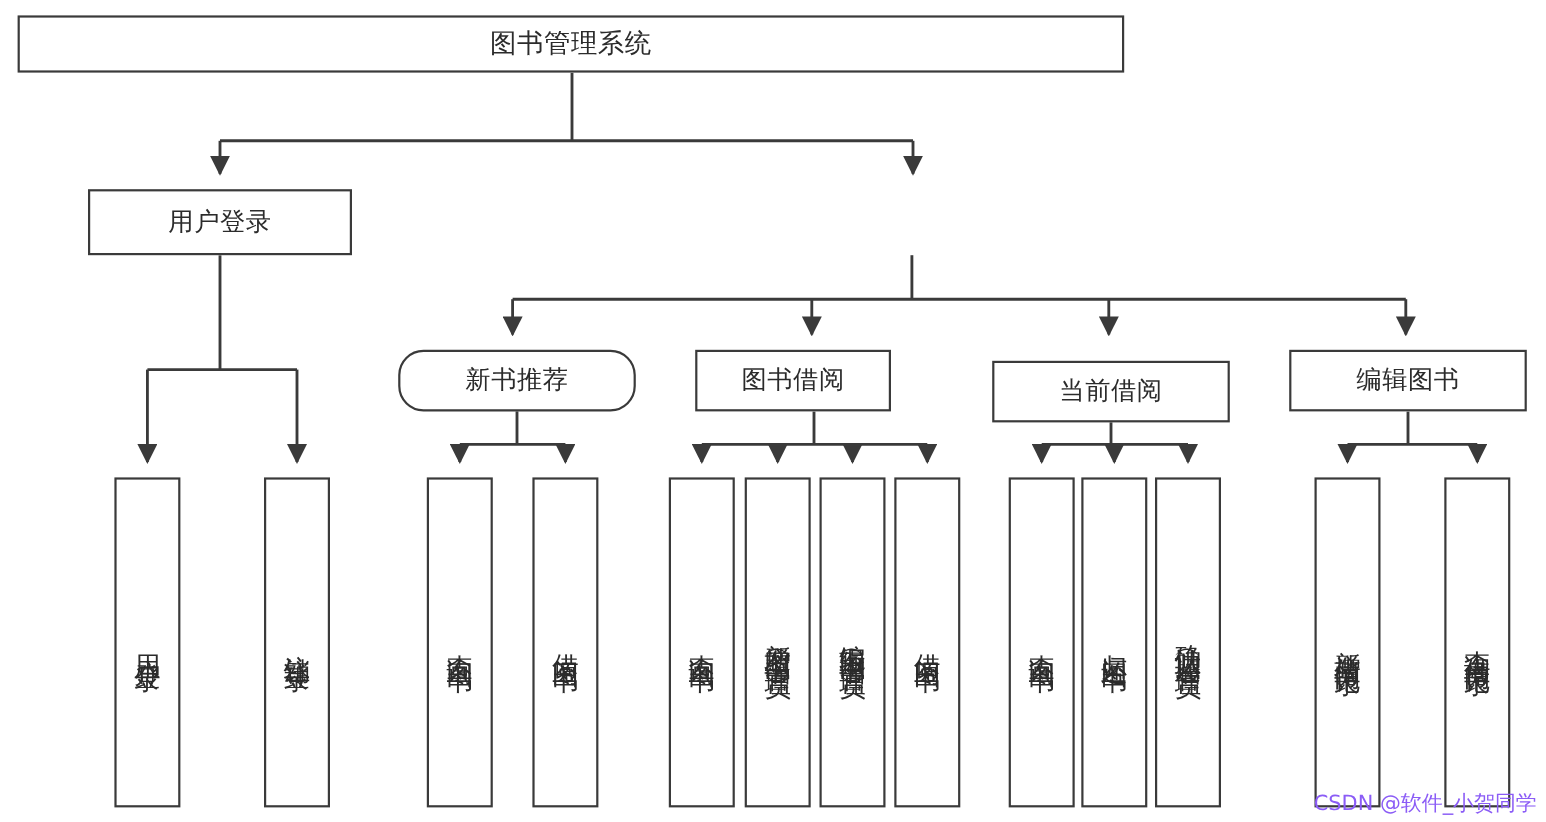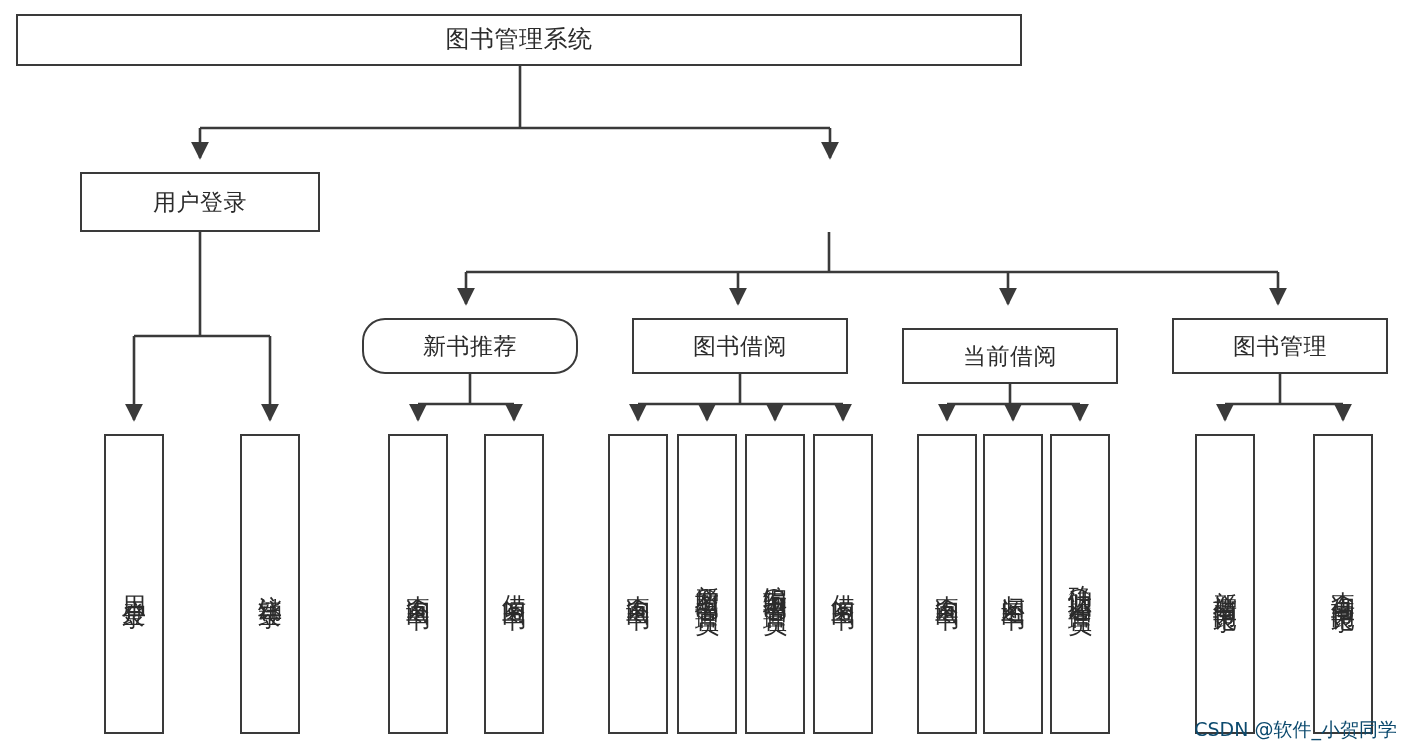--- a/index.html
+++ b/index.html
@@ -62,21 +62,21 @@
     font-size: 24px;
     line-height: 1;
     letter-spacing: 4px;
     white-space: nowrap;
   }
   .watermark {
     position: absolute;
     right: 8px;
     bottom: 4px;
     font-size: 19px;
-    color: #0c4a6e;
+    color: #8b5cf6;
     white-space: nowrap;
     user-select: none;
   }
 </style>
 </head>
 <body>
 
 <div id="canvas">
 
   <svg id="edges" viewBox="0 0 1405 747" xmlns="http://www.w3.org/2000/svg">
@@ -133,28 +133,28 @@
     <span class="lbl">图书管理系统</span>
   </div>
 
   <div class="node h" id="n-l1-0" style="left: 80px; top: 172px; width: 240px; height: 60px;">
     <span class="lbl">用户登录</span>
   </div>
 
   <div class="node h" id="n-l2-0" style="left: 362px; top: 318px; width: 216px; height: 56px; border-radius: 23px;">
     <span class="lbl">新书推荐</span>
   </div>
-  <div class="node h" id="n-l2-1" style="left: 632px; top: 318px; width: 216px; height: 56px;">
+  <div class="node h" id="n-l2-1" style="left: 632px; top: 318px; width: 178px; height: 56px;">
     <span class="lbl">图书借阅</span>
   </div>
   <div class="node h" id="n-l2-2" style="left: 902px; top: 328px; width: 216px; height: 56px;">
     <span class="lbl">当前借阅</span>
   </div>
   <div class="node h" id="n-l2-3" style="left: 1172px; top: 318px; width: 216px; height: 56px;">
-    <span class="lbl">图书管理</span>
+    <span class="lbl">编辑图书</span>
   </div>
 
   <div class="node v" id="n-lf-0" style="left: 104px; top: 434px; width: 60px; height: 300px;">
     <span class="lbl">用户登录</span>
   </div>
   <div class="node v" id="n-lf-1" style="left: 240px; top: 434px; width: 60px; height: 300px;">
     <span class="lbl">注销登录</span>
   </div>
   <div class="node v" id="n-lf-2" style="left: 388px; top: 434px; width: 60px; height: 300px;">
     <span class="lbl">查询图书</span>

